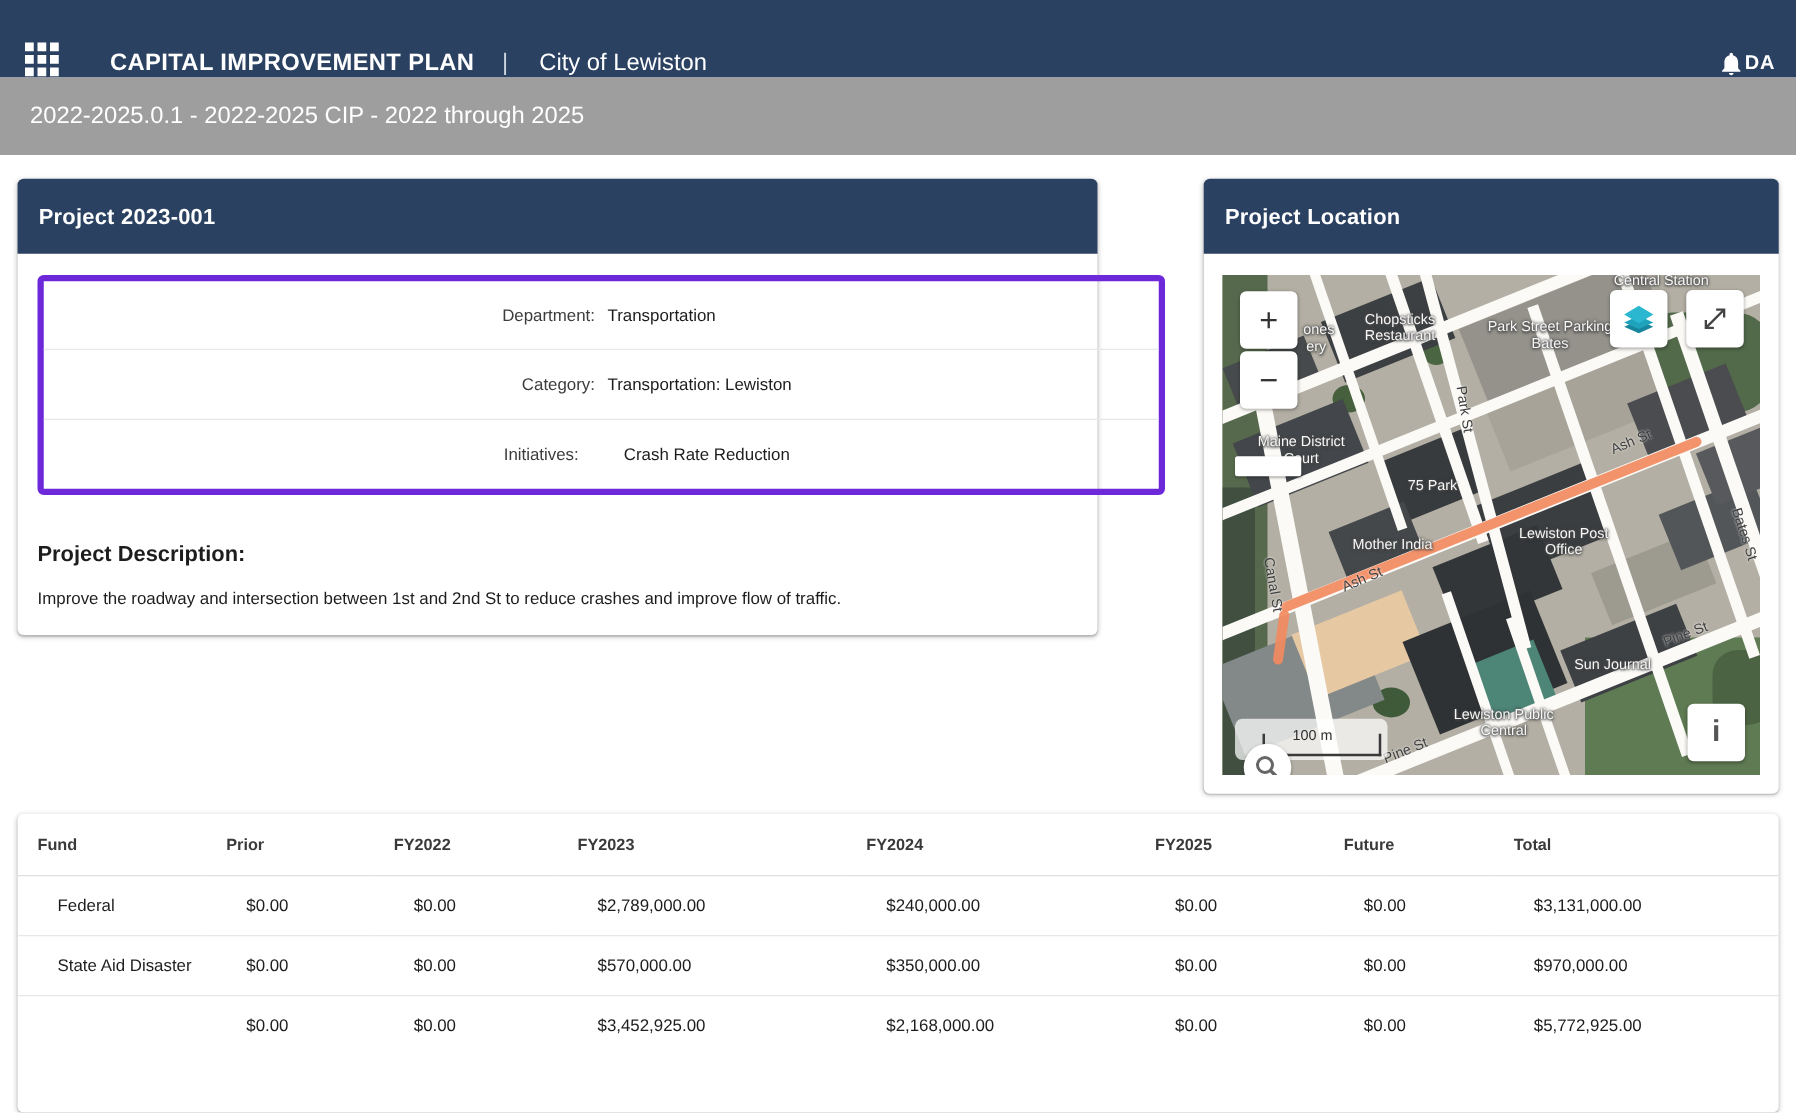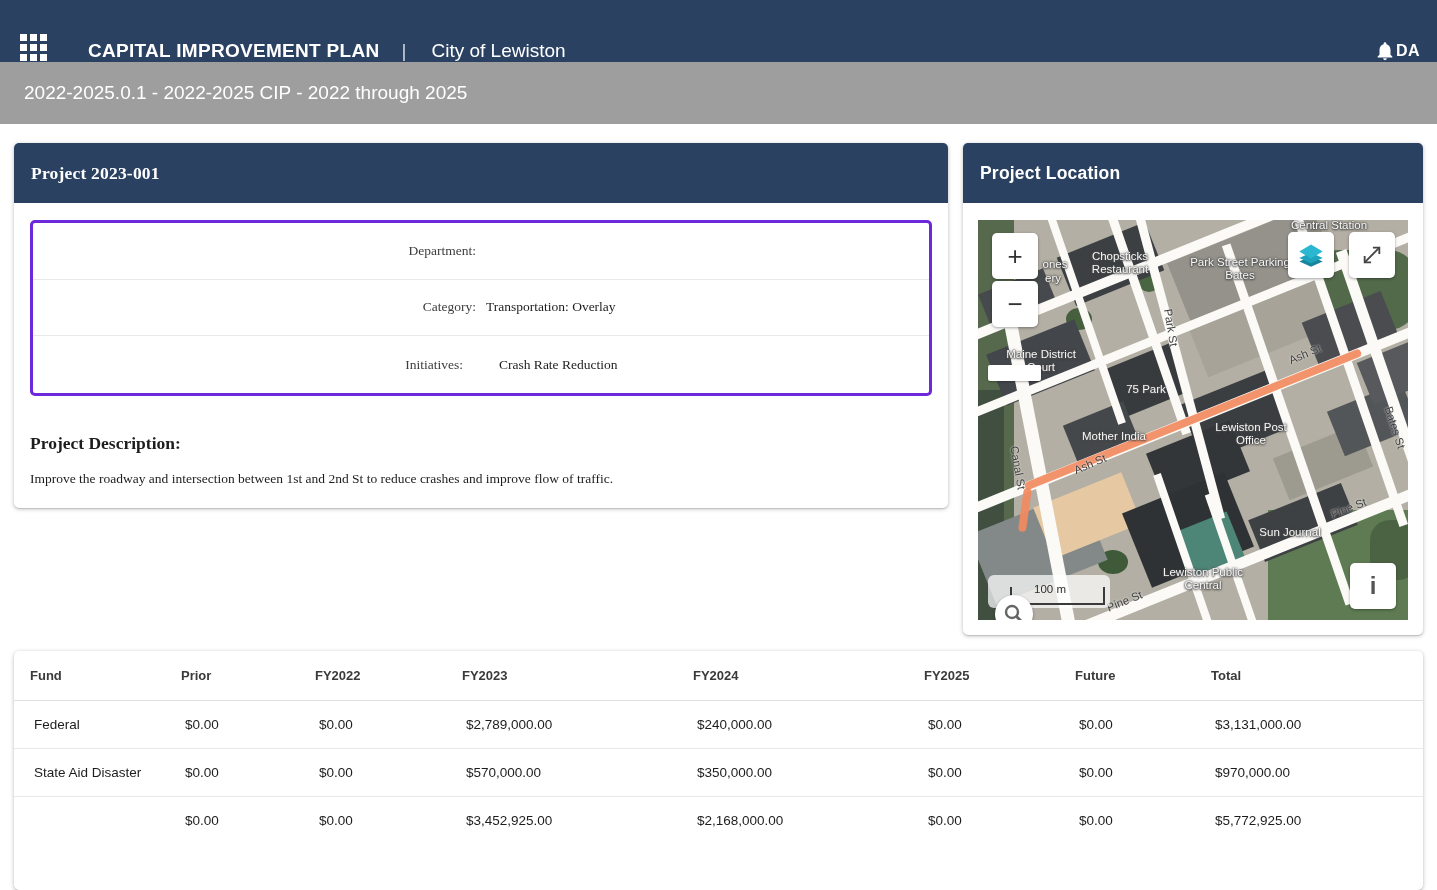--- a/index.html
+++ b/index.html
@@ -31,27 +31,27 @@
   }
   .breadcrumb-bar span { color:#fff; font-size:19px; }
 
   
   .card { position:absolute; background:#fff; border-radius:5px;
     box-shadow:0 1px 4px rgba(0,0,0,.25), 0 1px 1px rgba(0,0,0,.12); }
   .card-header { height:60px; background:#2a4161; color:#fff; display:flex; align-items:center;
     padding:0 17px; font-size:17.5px; font-weight:700; letter-spacing:.2px;
     border-radius:5px 5px 0 0; }
 
-  .project-card { left:14px; top:143px; width:934px; height:365px;font-family:Liberation Serif, serif; }
+  .project-card { left:14px; top:143px; width:864px; height:365px; }
   .location-card { left:963px; top:143px; width:460px; height:492px; }
   .table-card { left:14px; top:651px; width:1409px; height:239px; overflow:hidden; }
 
   
   .details-box { position:absolute; left:16px; top:77px; width:902px; height:176px;
-    border:3px solid #6d28d9; border-radius:5px; display:grid; grid-template-rows:1fr 1fr 1fr; }
+    border:5px solid #6d28d9; border-radius:5px; display:grid; grid-template-rows:1fr 1fr 1fr; }
   .detail-row { display:grid; grid-template-columns:1fr 1fr; column-gap:10px; align-items:center;
     border-bottom:1px solid #e8e8e8; }
   .detail-row:last-child { border-bottom:none;gap:36px; }
   .detail-label { text-align:right; font-size:13.5px; color:#3c3c3c; }
   .detail-value { text-align:left; font-size:13.5px; color:#1d1d1d; }
 
   .desc-heading { position:absolute; left:16px; top:290px; font-size:17.5px; font-weight:700; color:#1d1d1d;text-align:right; }
   .desc-text { position:absolute; left:16px; top:328px; font-size:13.5px; color:#1d1d1d; }
 
   
@@ -79,21 +79,21 @@
     border-left:2px solid #3a3a3a; border-bottom:2px solid #3a3a3a; border-right:2px solid #3a3a3a; }
   .scale-label { position:absolute; left:46px; top:8px; font-size:11.5px; color:#2e2e2e; }
   .search-circle { position:absolute; left:17px; top:375px; width:38px; height:38px; border-radius:50%;
     background:#fff; box-shadow:0 1px 3px rgba(0,0,0,.35); display:flex; align-items:center;
     justify-content:center; cursor:pointer; }
 
   
   table { width:100%; border-collapse:collapse; table-layout:fixed; }
   th { height:49px; text-align:left; font-size:13px; font-weight:700; color:#3a3a3a;
     padding-left:16px; border-bottom:1px solid #e0e0e0; }
-  td { height:48px; font-size:13.5px; color:#1d1d1d; padding-left:20px; border-bottom:1px solid #e8e8e8; }
+  td { height:48px; font-size:13.5px; color:#1d1d1d; padding-left:32px; border-bottom:1px solid #e8e8e8; }
   tbody tr:last-child td { border-bottom:none; }
 </style>
 </head>
 <body>
 
 <header class="navbar">
   <div class="apps-grid">
     <span></span>
       <span></span>
       <span></span>
@@ -119,24 +119,25 @@
   <span>2022-2025.0.1 - 2022-2025 CIP - 2022 through 2025</span>
 </div>
 
 <section class="card project-card">
   <div class="card-header">
     <span>Project 2023-001</span>
   </div>
   <div class="details-box">
     <div class="detail-row">
       <div class="detail-label">Department:</div>
+      <div class="detail-value">Transportation</div>
     </div>
     <div class="detail-row">
       <div class="detail-label">Category:</div>
-      <div class="detail-value">Transportation: Overlay</div>
+      <div class="detail-value">Transportation: Lewiston</div>
     </div>
     <div class="detail-row">
       <div class="detail-label">Initiatives:</div>
       <div class="detail-value">Crash Rate Reduction</div>
     </div>
   </div>
   <div class="desc-heading">Project Description:</div>
   <div class="desc-text">Improve the roadway and intersection between 1st and 2nd St to reduce crashes and improve flow of traffic.</div>
 </section>
 

